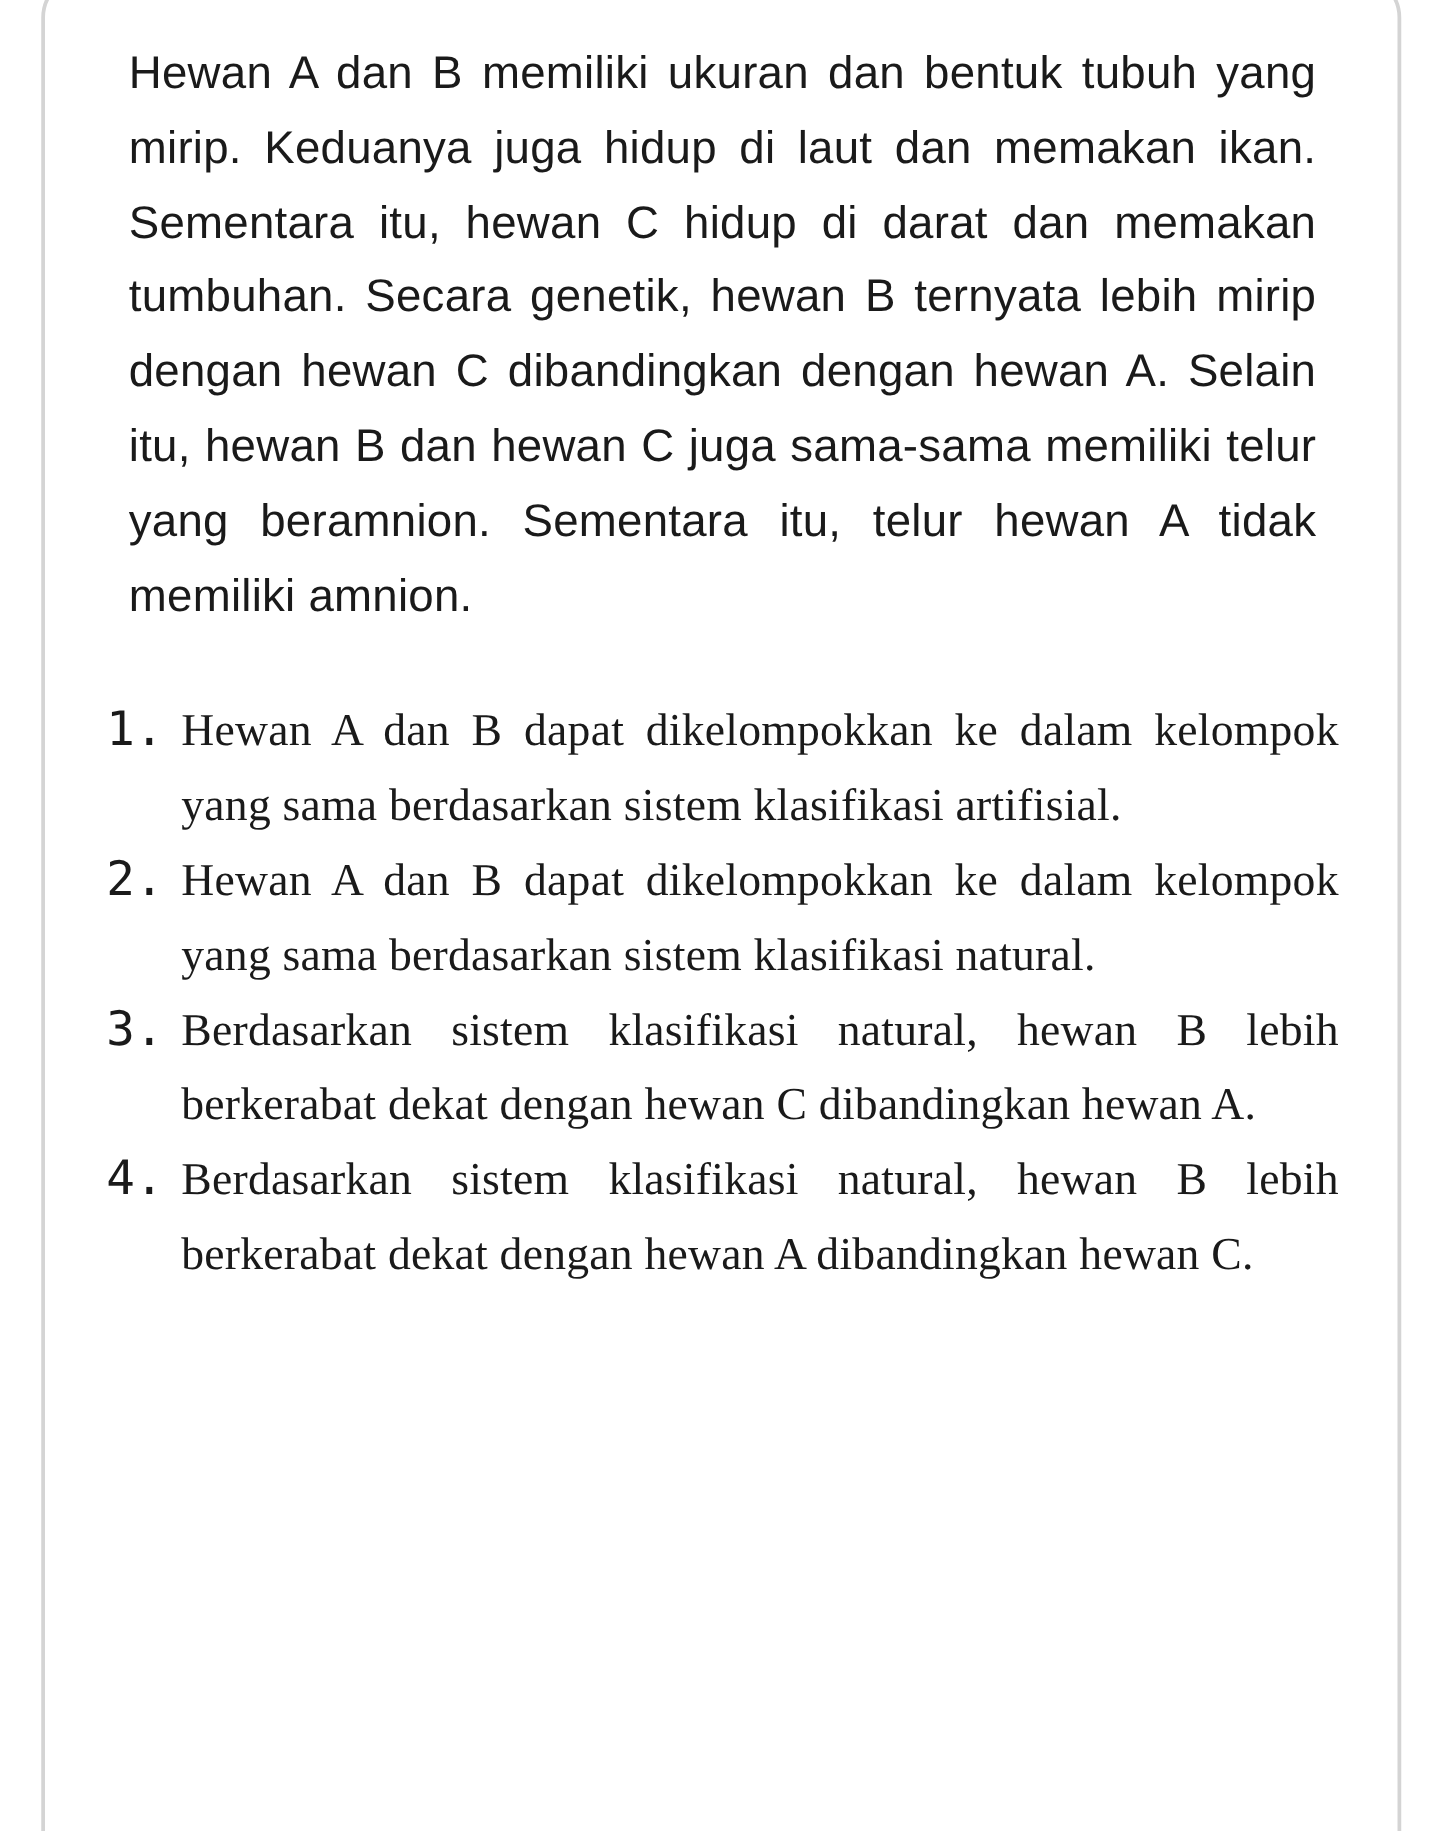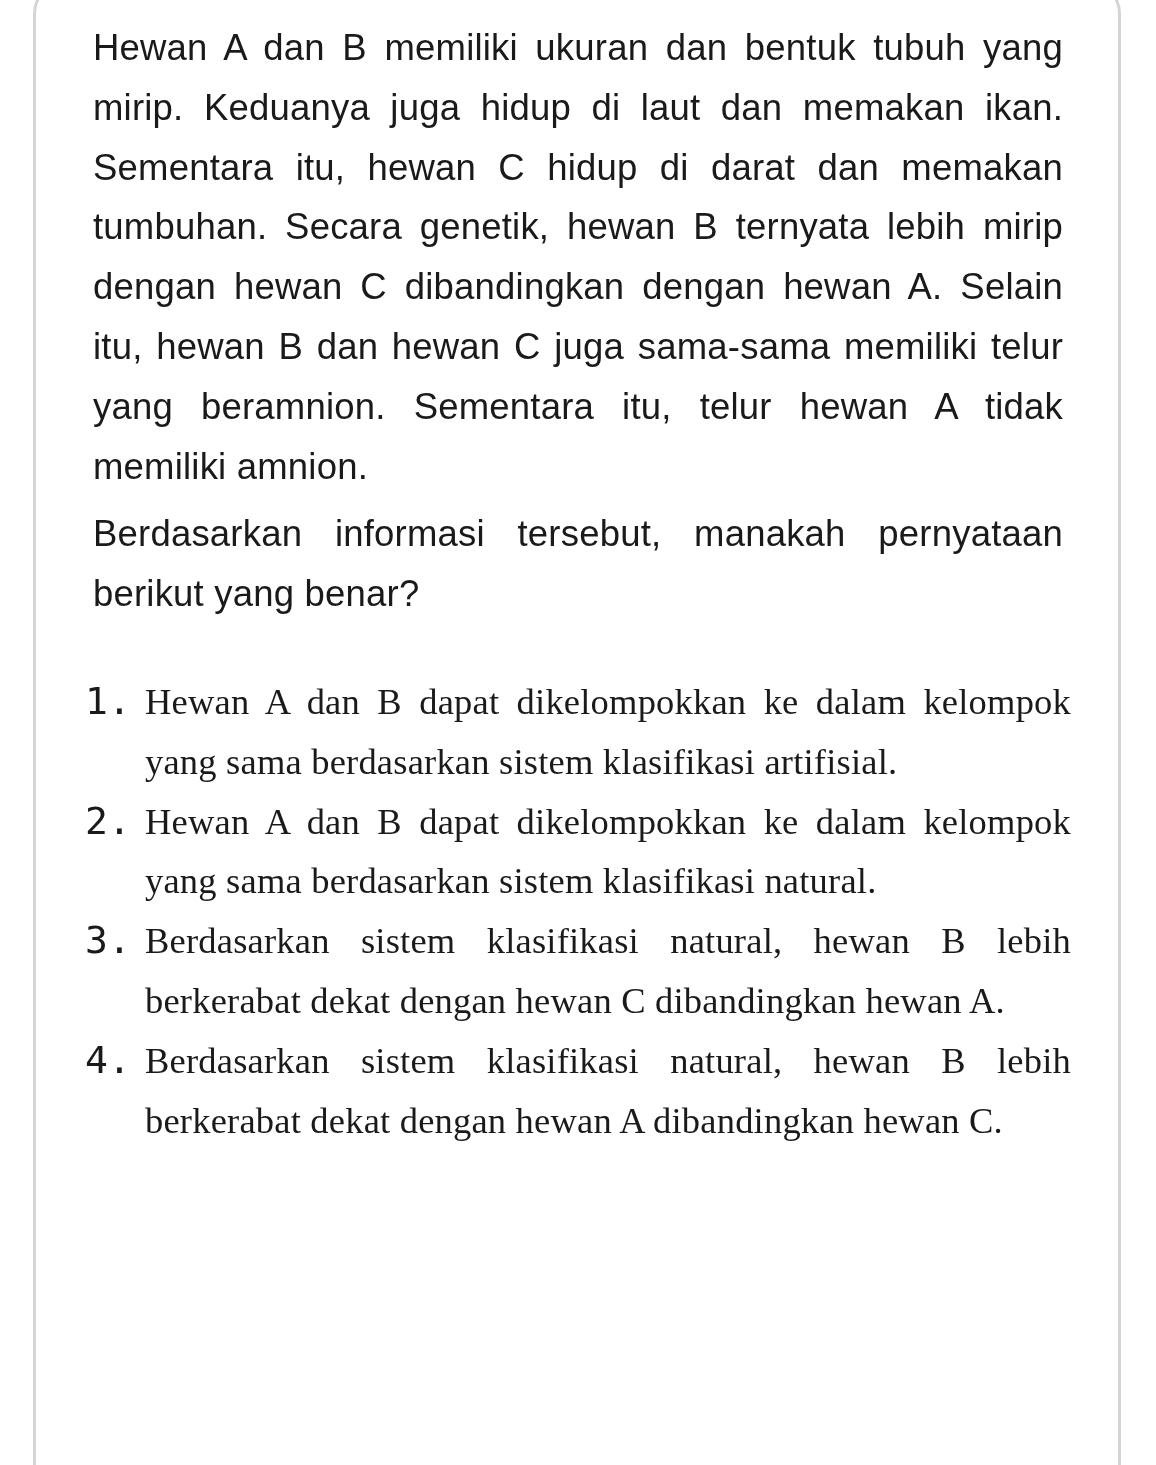--- a/index.html
+++ b/index.html
@@ -29,21 +29,21 @@
       left: 85px;
       top: 10px;
       width: 986px;
       font-family: "Liberation Sans", "DejaVu Sans", sans-serif;
       font-size: 36.5px;
       line-height: 59.8px;
       color: #1a1a1a;
       letter-spacing: 0.2px;
     }
     .para {
-      margin: 8px;
+      margin: 18px;
       text-align: justify;
       text-align-last: left;
     }
     .options {
       list-style: none;
       margin: 48px 0 0 0;
       padding: 0;
     }
     .option {
       display: flex;
@@ -63,21 +63,20 @@
       font-family: Liberation Serif, serif;
     }
   </style>
 </head>
 <body>
 
 <div class="card"></div>
 
 <div class="content">
   <p class="para">Hewan A dan B memiliki ukuran dan bentuk tubuh yang mirip. Keduanya juga hidup di laut dan memakan ikan. Sementara itu, hewan C hidup di darat dan memakan tumbuhan. Secara genetik, hewan B ternyata lebih mirip dengan hewan C dibandingkan dengan hewan A. Selain itu, hewan B dan hewan C juga sama-sama memiliki telur yang beramnion. Sementara itu, telur hewan A tidak memiliki amnion.</p>
-  <p class="para">Berdasarkan informasi tersebut, manakah pernyataan berikut yang benar?</p>
 
   <ol class="options">
     <li class="option">
       <span class="marker">1.</span>
       <span class="option-text">Hewan A dan B dapat dikelompokkan ke dalam kelompok yang sama berdasarkan sistem klasifikasi artifisial.</span>
     </li>
     <li class="option">
       <span class="marker">2.</span>
       <span class="option-text">Hewan A dan B dapat dikelompokkan ke dalam kelompok yang sama berdasarkan sistem klasifikasi natural.</span>
     </li>

